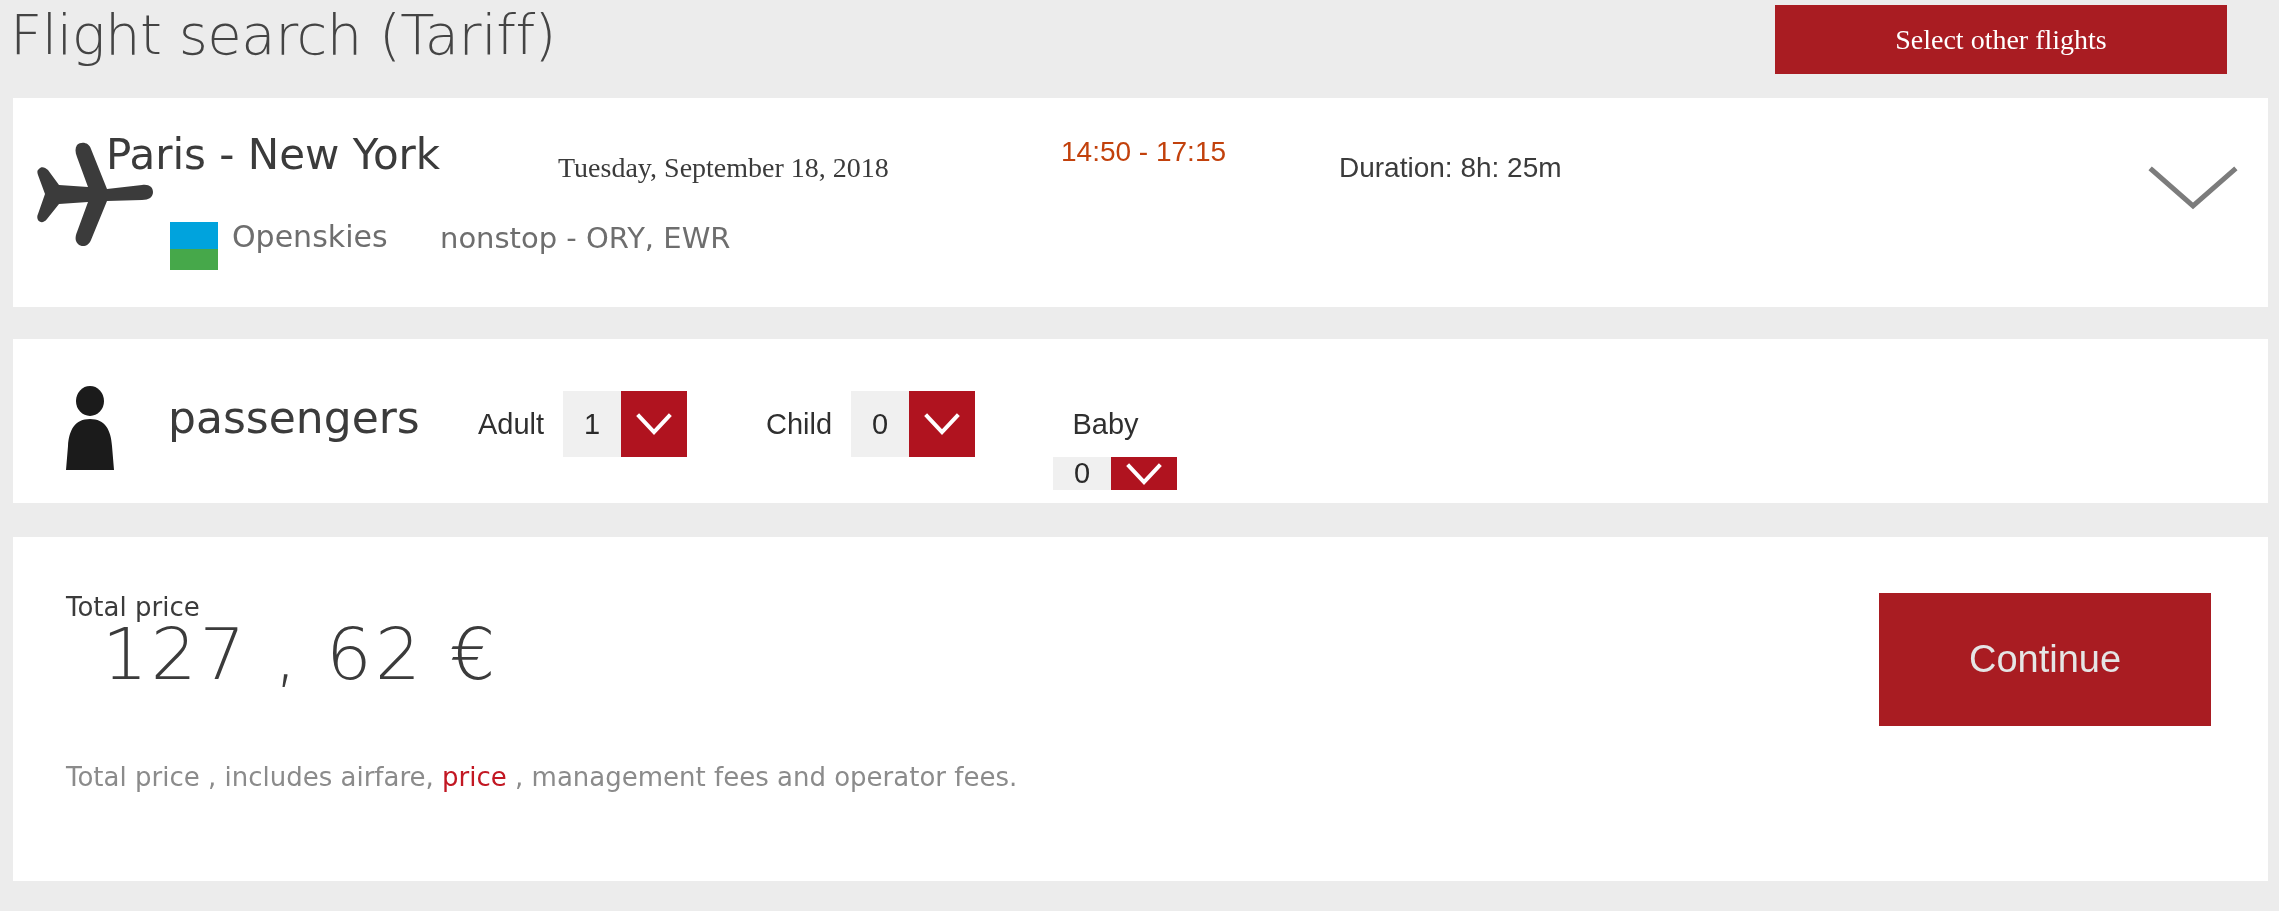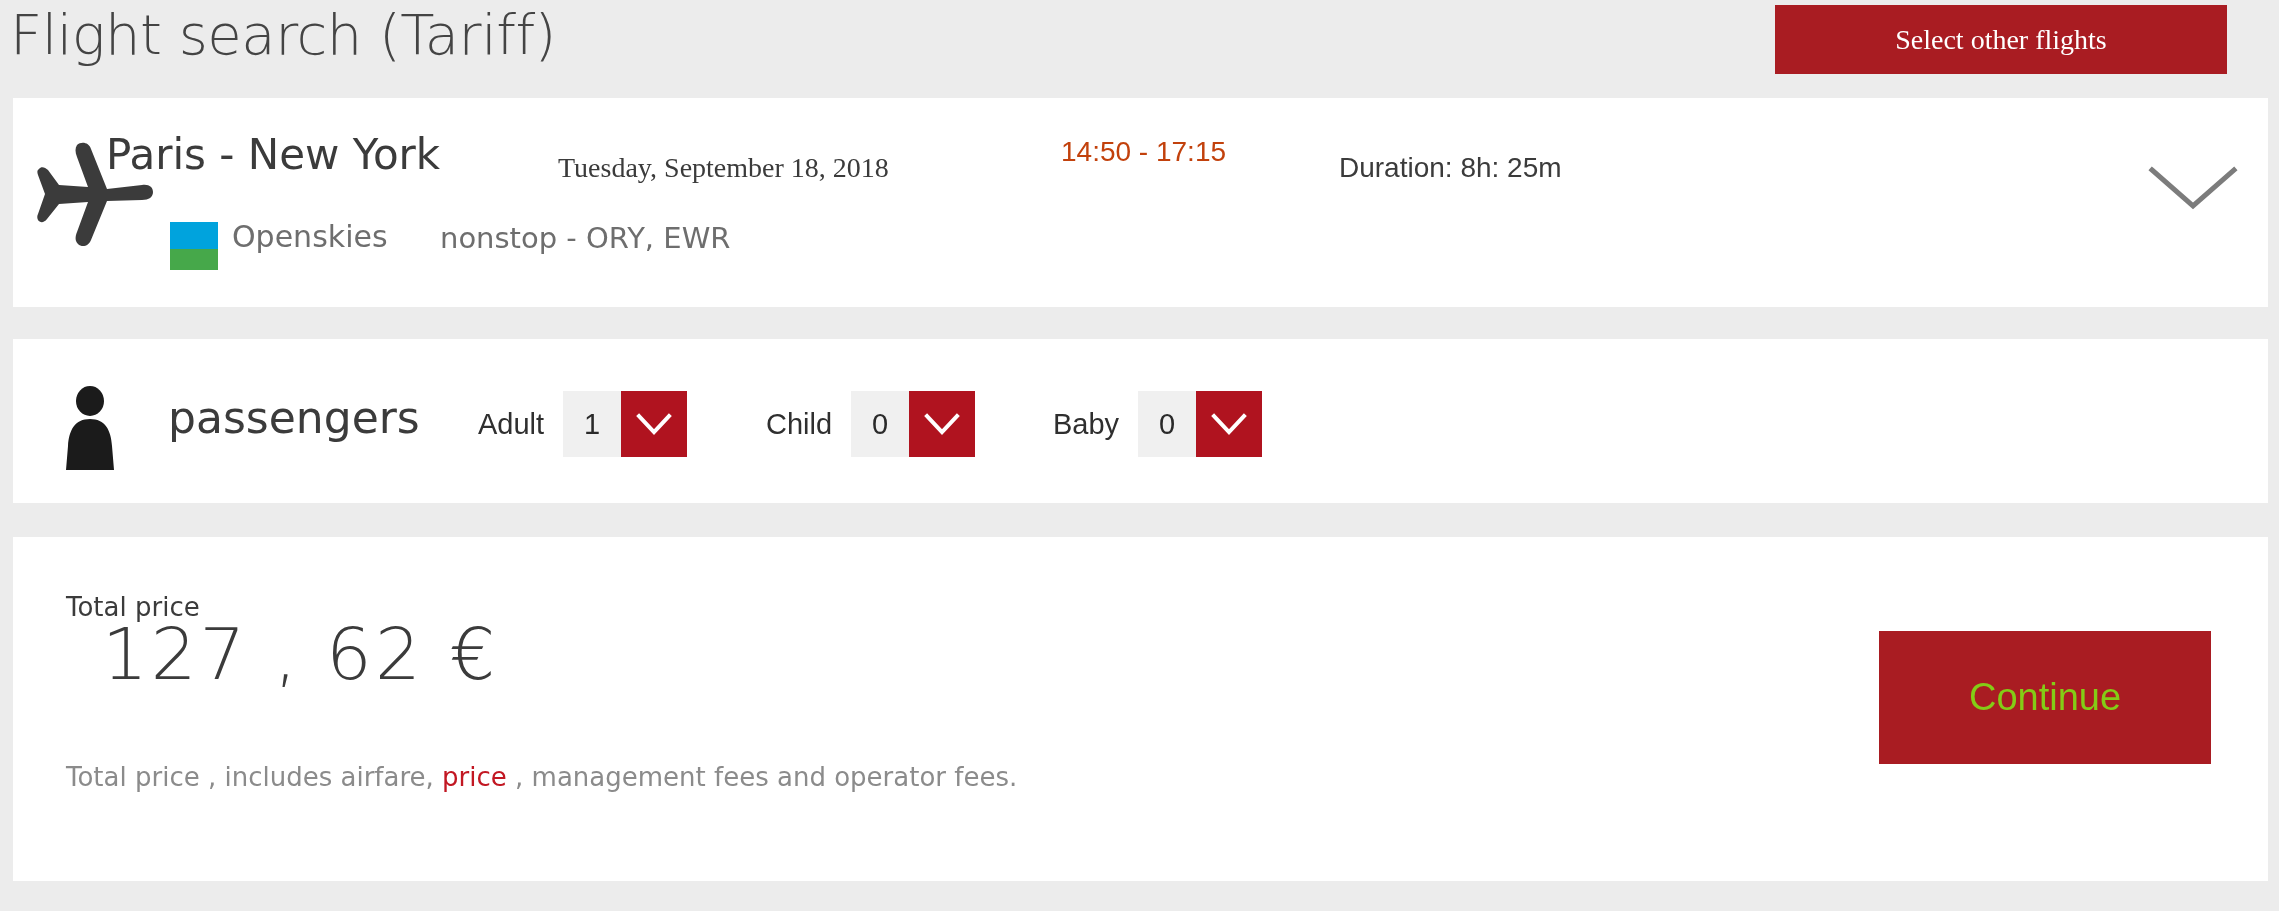--- a/index.html
+++ b/index.html
@@ -172,21 +172,21 @@
   }
   .pax-group {
     position: absolute;
     top: 391px;
     display: flex;
     align-items: center;
     height: 66px;
   }
   .pax-group-adult { left: 478px; }
   .pax-group-child { left: 766px; }
-  .pax-group-baby  { left: 1053px; }
+  .pax-group-baby  { left: 1053px; flex-direction: column; }
 
   .pax-label {
     font-size: 29px;
     color: #2f2f2f;
     margin-right: 19px;
     white-space: nowrap;
     line-height: 66px;
   }
   .pax-control {
     display: flex;
@@ -254,29 +254,28 @@
     cursor: pointer;
   }
   .continue-button {
     position: absolute;
     left: 1879px;
     top: 593px;
     width: 332px;
     height: 133px;
     background: #a91c22;
     border: 0;
-    color: #84cc16;
+    color: #e5e5e5;
     font-size: 38px;
     font-family: "Liberation Sans", sans-serif;
     cursor: pointer;
     display: flex;
     align-items: center;
     justify-content: center;
     box-sizing: border-box;
-    margin-top: 38px;
   }
 </style>
 </head>
 <body>
 
 <div class="page">
 
   <div class="header">
     <div class="page-title">Flight search (Tariff)</div>
     <button class="select-other-flights">Select other flights</button>

